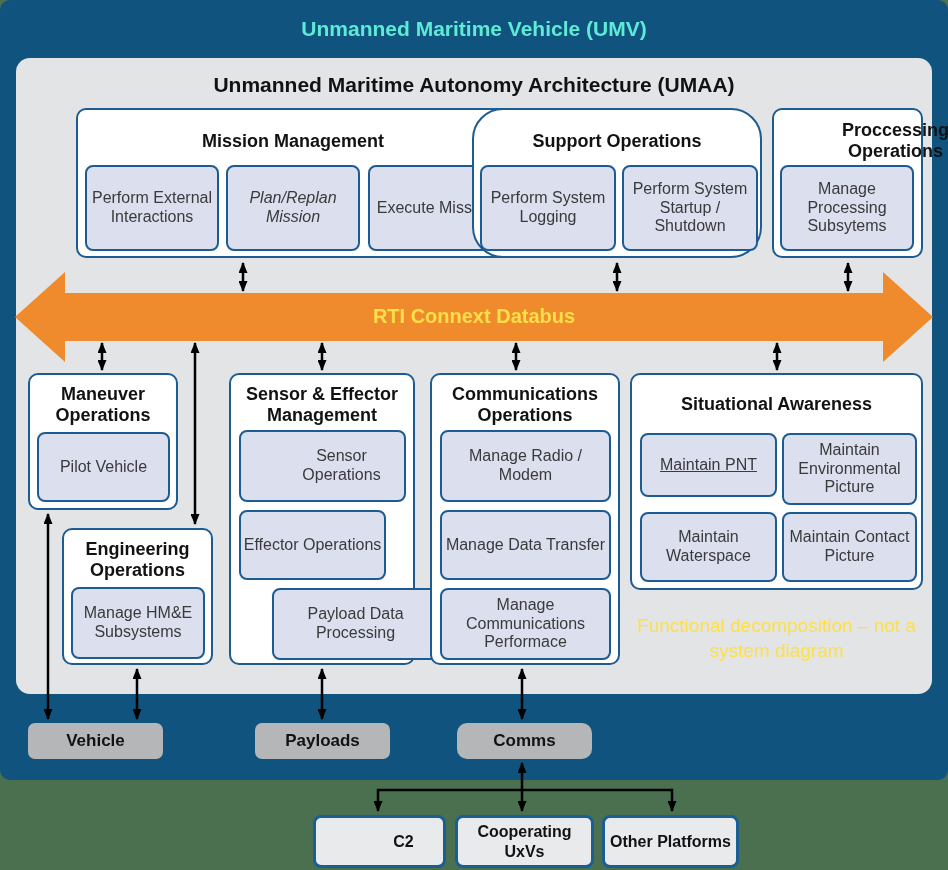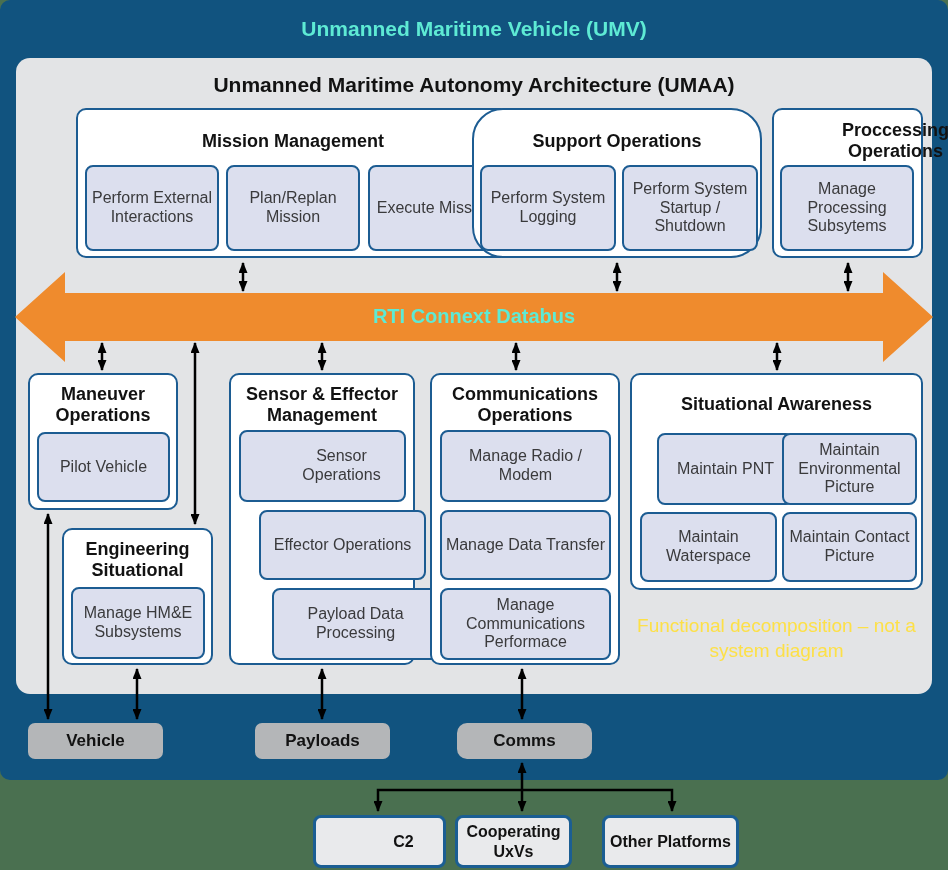--- a/index.html
+++ b/index.html
@@ -58,21 +58,21 @@
     text-align:center;font-size:16px;font-weight:bold;color:#121212;line-height:1.2;
   }
 
   .note{
     position:absolute;left:630px;top:614px;width:293px;
     text-align:center;font-size:19px;color:#fde047;line-height:1.3;
   }
 
   .databus-label{
     position:absolute;left:0;top:305px;width:948px;
-    text-align:center;color:#5eead4;font-size:20px;font-weight:bold;
+    text-align:center;color:#fde047;font-size:20px;font-weight:bold;
   }
   svg.overlay{position:absolute;left:0;top:0;width:948px;height:870px;pointer-events:none;}
 </style>
 </head>
 <body>
 
 <div id="stage">
 
   <div class="umv"></div>
   <div class="umaa"></div>
@@ -111,70 +111,70 @@
     </g>
   </svg>
 
   <div class="umv-title">Unmanned Maritime Vehicle (UMV)</div>
   <div class="umaa-title">Unmanned Maritime Autonomy Architecture (UMAA)</div>
   <div class="databus-label">RTI Connext Databus</div>
 
   <div class="panel" style="left:28px;top:108px;width:434px;height:150px;margin-left:48px;">
     <div class="panel-title" style="top:21px;">Mission Management</div>
     <div class="fn" style="left:7px;top:55px;width:134px;height:86px;">Perform External Interactions</div>
-    <div class="fn" style="left:148px;top:55px;width:134px;height:86px;">Plan/Replan Mission</div>
+    <div class="fn" style="left:148px;top:55px;width:134px;height:86px;font-style:italic;">Plan/Replan Mission</div>
     <div class="fn" style="left:290px;top:55px;width:134px;height:86px;">Execute Mission</div>
   </div>
 
   <div class="panel" style="left:472px;top:108px;width:290px;height:150px;border-radius:31px;">
     <div class="panel-title" style="top:21px;">Support Operations</div>
     <div class="fn" style="left:6px;top:55px;width:136px;height:86px;">Perform System Logging</div>
     <div class="fn" style="left:148px;top:55px;width:136px;height:86px;">Perform System Startup / Shutdown</div>
   </div>
 
   <div class="panel" style="left:772px;top:108px;width:151px;height:150px;">
     <div class="panel-title" style="top:10px;padding-left:48px;">Proccessing Operations</div>
     <div class="fn" style="left:6px;top:55px;width:134px;height:86px;">Manage Processing Subsytems</div>
   </div>
 
   <div class="panel" style="left:28px;top:373px;width:150px;height:137px;">
     <div class="panel-title" style="top:9px;">Maneuver Operations</div>
     <div class="fn" style="left:7px;top:57px;width:133px;height:70px;">Pilot Vehicle</div>
   </div>
 
   <div class="panel" style="left:62px;top:528px;width:151px;height:137px;">
-    <div class="panel-title" style="top:9px;">Engineering Situational</div>
+    <div class="panel-title" style="top:9px;">Engineering Operations</div>
     <div class="fn" style="left:7px;top:57px;width:134px;height:72px;">Manage HM&amp;E Subsystems</div>
   </div>
 
   <div class="panel" style="left:229px;top:373px;width:186px;height:292px;">
     <div class="panel-title" style="top:9px;">Sensor &amp; Effector Management</div>
     <div class="fn" style="left:8px;top:55px;width:167px;height:72px;padding-left:40px;">Sensor Operations</div>
-    <div class="fn" style="left:8px;top:135px;width:167px;height:70px;margin-left:20px;">Effector Operations</div>
+    <div class="fn" style="left:8px;top:135px;width:147px;height:70px;">Effector Operations</div>
     <div class="fn" style="left:8px;top:213px;width:167px;height:72px;margin-left:33px;">Payload Data Processing</div>
   </div>
 
   <div class="panel" style="left:430px;top:373px;width:190px;height:292px;">
     <div class="panel-title" style="top:9px;">Communications Operations</div>
     <div class="fn" style="left:8px;top:55px;width:171px;height:72px;">Manage Radio / Modem</div>
     <div class="fn" style="left:8px;top:135px;width:171px;height:70px;">Manage Data Transfer</div>
     <div class="fn" style="left:8px;top:213px;width:171px;height:72px;">Manage Communications Performace</div>
   </div>
 
   <div class="panel" style="left:630px;top:373px;width:293px;height:217px;">
     <div class="panel-title" style="top:19px;">Situational Awareness</div>
-    <div class="fn" style="left:25px;top:58px;width:137px;height:72px;">Maintain PNT</div>
+    <div class="fn" style="left:8px;top:58px;width:137px;height:64px;text-decoration:underline;">Maintain PNT</div>
     <div class="fn" style="left:150px;top:58px;width:135px;height:72px;">Maintain Environmental Picture</div>
     <div class="fn" style="left:8px;top:137px;width:137px;height:70px;">Maintain Waterspace</div>
     <div class="fn" style="left:150px;top:137px;width:135px;height:70px;">Maintain Contact Picture</div>
   </div>
 
   <div class="note">Functional decomposition – not a system diagram</div>
 
   <div class="chip" style="left:28px;top:723px;width:135px;height:36px;">Vehicle</div>
   <div class="chip" style="left:255px;top:723px;width:135px;height:36px;">Payloads</div>
   <div class="chip" style="left:457px;top:723px;width:135px;height:36px;border-radius:10px;">Comms</div>
 
   <div class="ext" style="left:313px;top:815px;width:133px;height:53px;padding-left:48px;">C2</div>
-  <div class="ext" style="left:455px;top:815px;width:117px;height:53px;">Cooperating UxVs</div>
+  <div class="ext" style="left:455px;top:815px;width:139px;height:53px;">Cooperating UxVs</div>
   <div class="ext" style="left:602px;top:815px;width:137px;height:53px;">Other Platforms</div>
 
 </div>
 
 </body></html>

